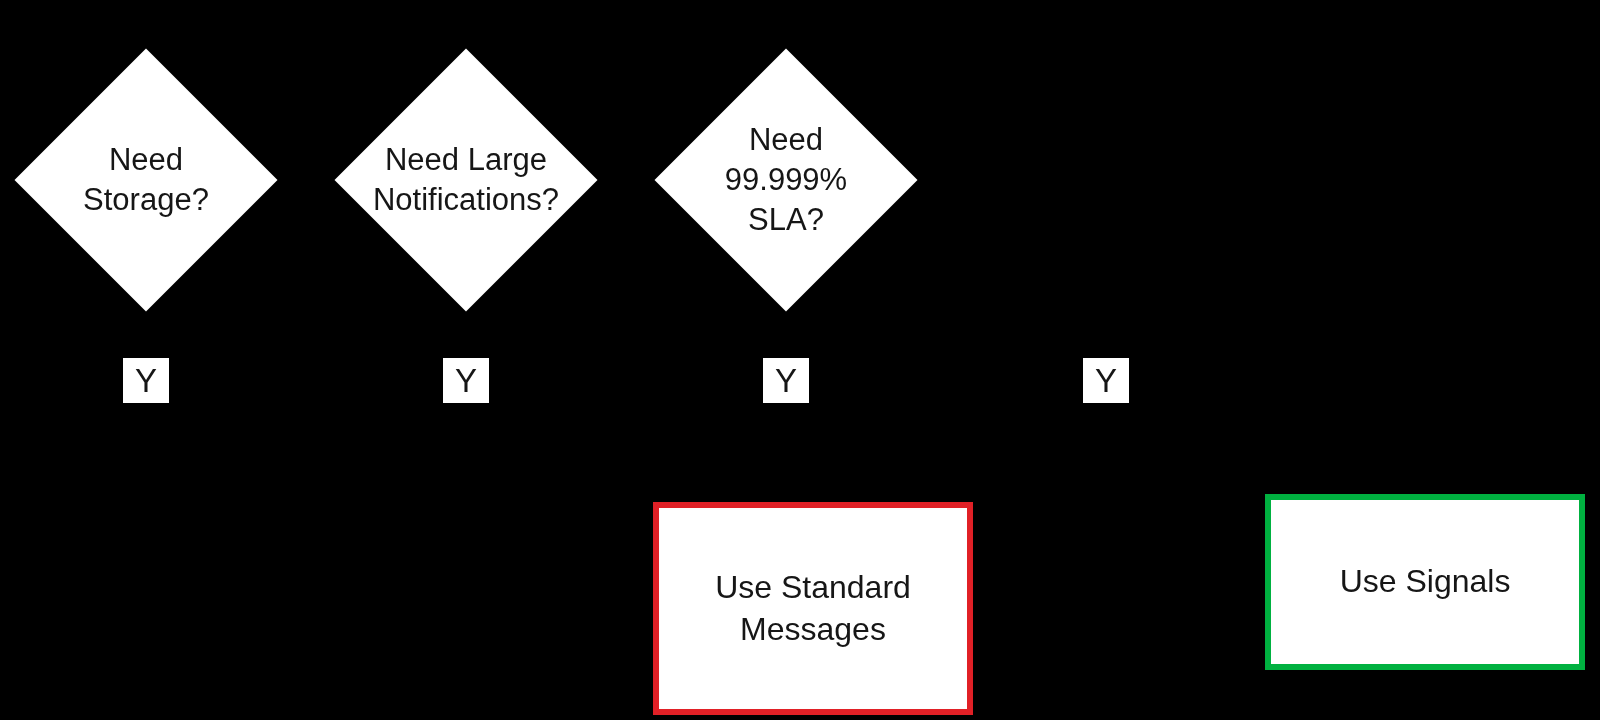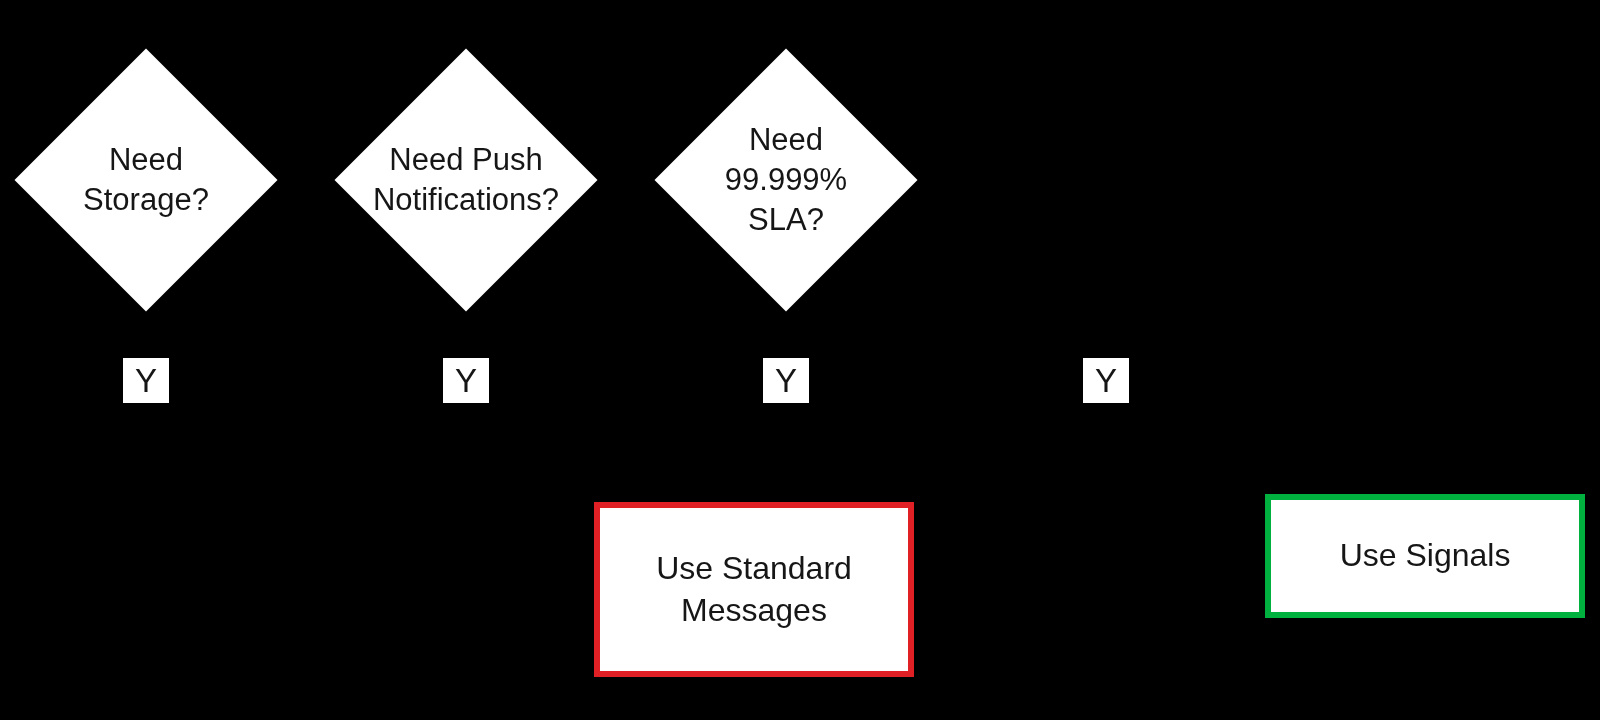--- a/index.html
+++ b/index.html
@@ -75,37 +75,37 @@
     border: 6px solid #888;
     display: flex;
     align-items: center;
     justify-content: center;
     text-align: center;
     font-size: 32px;
     line-height: 1.3;
     color: #161616;
     white-space: pre-line;
   }
-  .pos-reject { left: 594px; top: 502px; width: 320px; height: 175px; }
-  .pos-accept { left: 1265px; top: 494px; width: 320px; height: 124px; }
+  .pos-reject { left: 653px; top: 502px; width: 320px; height: 213px; }
+  .pos-accept { left: 1265px; top: 494px; width: 320px; height: 176px; }
 </style>
 </head>
 <body>
 
 <div class="canvas">
 
   <div class="decision pos-d1">
     <div class="diamond-shape" style="background: rgb(255, 255, 255);"></div>
     <div class="decision-label">Need
 Storage?</div>
   </div>
 
   <div class="decision pos-d2">
     <div class="diamond-shape" style="background: rgb(255, 255, 255);"></div>
-    <div class="decision-label">Need Push
+    <div class="decision-label">Need Large
 Notifications?</div>
   </div>
 
   <div class="decision pos-d3">
     <div class="diamond-shape" style="background: rgb(255, 255, 255);"></div>
     <div class="decision-label">Need
 99.999%
 SLA?</div>
   </div>
 

